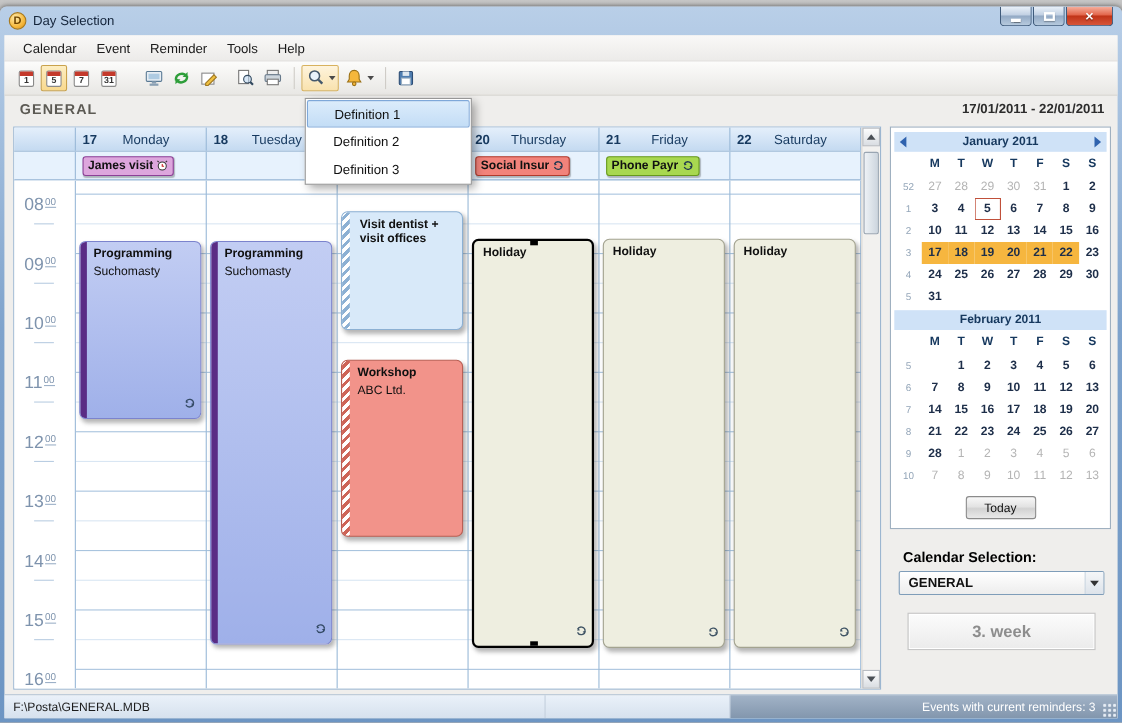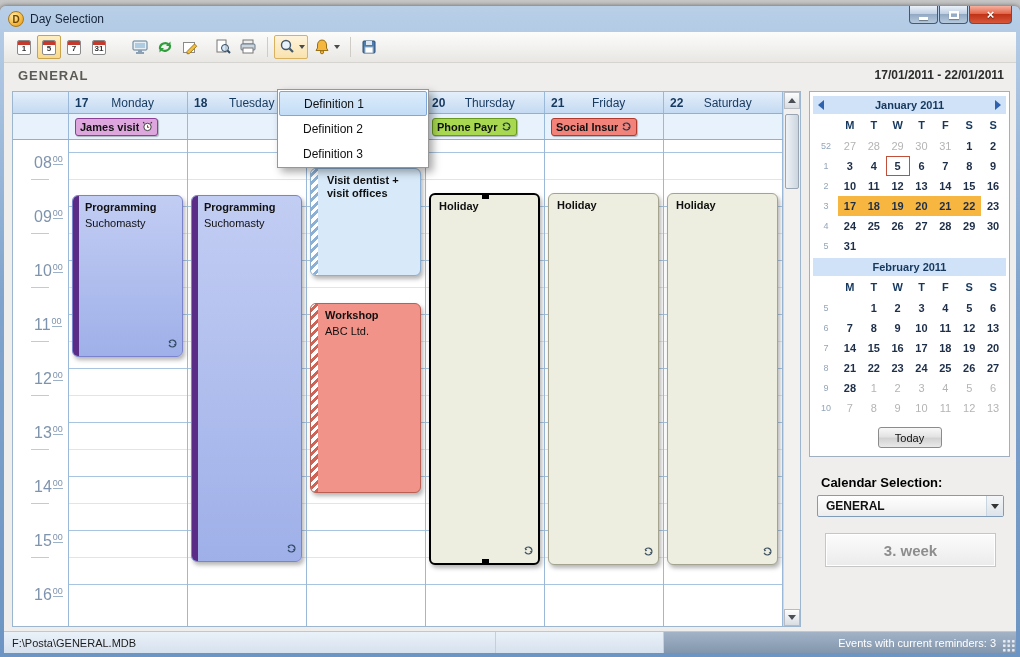--- a/index.html
+++ b/index.html
@@ -52,21 +52,21 @@
   .allday-cell{flex:1;border-right:1px solid #9ab9d8;display:flex;align-items:center;overflow:hidden;padding:0 6px;}
   .pill{height:18px;border:1px solid;border-radius:3px;display:flex;align-items:center;gap:3px;padding:0 4px;font-size:11px;font-weight:bold;color:#111;
     max-width:100%;overflow:hidden;box-shadow:1px 1px 1px rgba(0,0,0,.25);}
   .pill-label{white-space:nowrap;overflow:hidden;}
   .pill-ico{flex:none;}
   .grid{flex:1;position:relative;overflow:hidden;}
   .lines{position:absolute;left:56px;right:0;top:0;bottom:0;}
   .hline{position:absolute;left:0;right:0;height:1px;background:#a9c4de;}
   .hhalf{position:absolute;left:0;right:0;height:1px;background:#d9e6f3;}
   .gutter{position:absolute;left:0;top:0;bottom:0;width:56px;border-right:1px solid #9ab9d8;background:#fff;}
-  .glabel{position:absolute;left:21px;color:#7e93ad;}
+  .glabel{position:absolute;left:9px;color:#7e93ad;}
   .gh{font-size:16px;}
   .gm{font-size:9px;vertical-align:top;border-bottom:1px solid #9db1c8;margin-left:1px;}
   .gtick{position:absolute;left:18px;width:18px;height:1px;background:#b9cde2;}
   .cols{position:absolute;left:56px;right:0;top:0;bottom:0;display:flex;}
   .day-col{flex:1;border-right:1px solid #9ab9d8;position:relative;}
   
   .event{position:absolute;left:3px;right:4px;border:1px solid;border-radius:6px;box-shadow:2px 3px 4px rgba(70,70,70,.4);
     padding:5px 6px 4px 12px;overflow:hidden;}
   .ev-title{font-size:11px;font-weight:bold;color:#101010;line-height:13px;}
   .ev-sub{font-size:11px;color:#101010;margin-top:3px;line-height:13px;}
@@ -144,20 +144,27 @@
           </div>
         <div class="wbtn">
             <span class="glyph-max"></span>
           </div>
         <div class="wbtn close">×</div>
       </div>
     </div>
 
     <div class="client">
 
+      <div class="menubar" id="menubar">
+          <div class="menu-item">Calendar</div>
+          <div class="menu-item">Event</div>
+          <div class="menu-item">Reminder</div>
+          <div class="menu-item">Tools</div>
+          <div class="menu-item">Help</div>
+        </div>
 
       <div class="toolbar">
         <div class="tb-group" id="tb-views">
             <div class="tb-btn view-btn">
               <span class="calico">
                 <span class="calico-num">1</span>
               </span>
             </div>
             <div class="tb-btn view-btn selected">
               <span class="calico">
@@ -281,33 +288,33 @@
                   <svg class="pill-ico" width="11" height="11" viewBox="0 0 12 12">
                     <circle cx="6" cy="6.5" r="4" fill="#fff" stroke="#333"></circle>
                     <path d="M6 4.5v2.2h1.8" fill="none" stroke="#c22" stroke-width="1.1"></path>
                     <path d="M2.6 2.6 1.2 1.4M9.4 2.6l1.4-1.2" stroke="#333" stroke-width="1.2"></path>
                   </svg>
                 </div>
               </div>
               <div class="allday-cell"></div>
               <div class="allday-cell"></div>
               <div class="allday-cell">
-                <div class="pill" style="background: rgb(168, 216, 80); border-color: rgb(103, 153, 28);">
-                  <span class="pill-label">Phone Payr</span>
+                <div class="pill" style="background: rgb(242, 131, 123); border-color: rgb(177, 58, 44);">
+                  <span class="pill-label">Social Insur</span>
                   <svg class="pill-ico" width="11" height="11" viewBox="0 0 12 12">
                     <path d="M2.2 7.5A4 4 0 0 0 9.8 6" fill="none" stroke="#223a50" stroke-width="1.3"></path>
                     <path d="M9.8 6A4 4 0 0 0 2.2 4.5" fill="none" stroke="#223a50" stroke-width="1.3"></path>
                     <path d="M9.2 8.8l.8-2.6-2.7.4z" fill="#223a50"></path>
                     <path d="M2.8 3.2 2 5.8l2.7-.4z" fill="#223a50"></path>
                   </svg>
                 </div>
               </div>
               <div class="allday-cell">
-                <div class="pill" style="background: rgb(242, 131, 123); border-color: rgb(177, 58, 44);">
-                  <span class="pill-label">Social Insur</span>
+                <div class="pill" style="background: rgb(168, 216, 80); border-color: rgb(103, 153, 28);">
+                  <span class="pill-label">Phone Payr</span>
                   <svg class="pill-ico" width="11" height="11" viewBox="0 0 12 12">
                     <path d="M2.2 7.5A4 4 0 0 0 9.8 6" fill="none" stroke="#223a50" stroke-width="1.3"></path>
                     <path d="M9.8 6A4 4 0 0 0 2.2 4.5" fill="none" stroke="#223a50" stroke-width="1.3"></path>
                     <path d="M9.2 8.8l.8-2.6-2.7.4z" fill="#223a50"></path>
                     <path d="M2.8 3.2 2 5.8l2.7-.4z" fill="#223a50"></path>
                   </svg>
                 </div>
               </div>
               <div class="allday-cell"></div>
             </div>
@@ -372,21 +379,21 @@
                         <path d="M9.8 6A4 4 0 0 0 2.2 4.5" fill="none" stroke="#223a50" stroke-width="1.3"></path>
                         <path d="M9.2 8.8l.8-2.6-2.7.4z" fill="#223a50"></path>
                         <path d="M2.8 3.2 2 5.8l2.7-.4z" fill="#223a50"></path>
                       </svg></span>
                   </div>
                 </div>
                 <div class="day-col">
                   <div class="event dentist" style="top: 28.2px; height: 108px;">
                     <div class="ev-title">Visit dentist + visit offices</div>
                   </div>
-                  <div class="event workshop" style="top: 163.2px; height: 190px;">
+                  <div class="event workshop" style="top: 163.2px; height: 161px;">
                     <div class="ev-title">Workshop</div>
                     <div class="ev-sub">ABC Ltd.</div>
                   </div>
                 </div>
                 <div class="day-col">
                   <div class="event holiday selected" style="top: 52.5px; height: 372.6px;">
                     <div class="ev-title">Holiday</div>
                     <span class="ev-recur"><svg class="pill-ico" width="11" height="11" viewBox="0 0 12 12">
                         <path d="M2.2 7.5A4 4 0 0 0 9.8 6" fill="none" stroke="#223a50" stroke-width="1.3"></path>
                         <path d="M9.8 6A4 4 0 0 0 2.2 4.5" fill="none" stroke="#223a50" stroke-width="1.3"></path>

